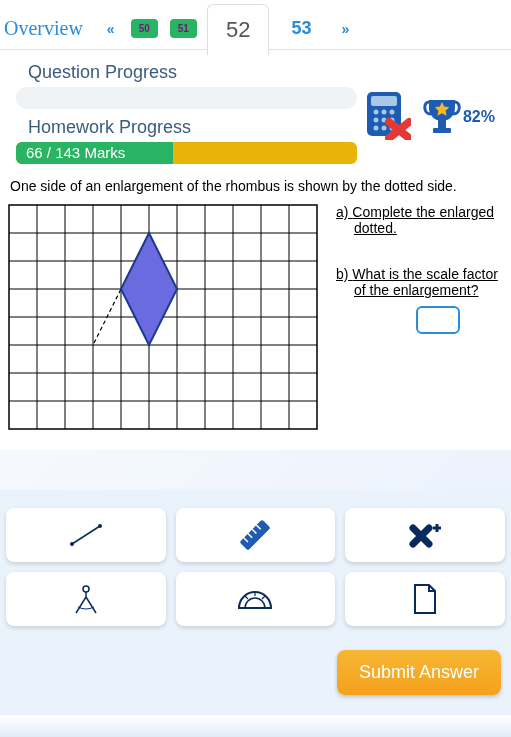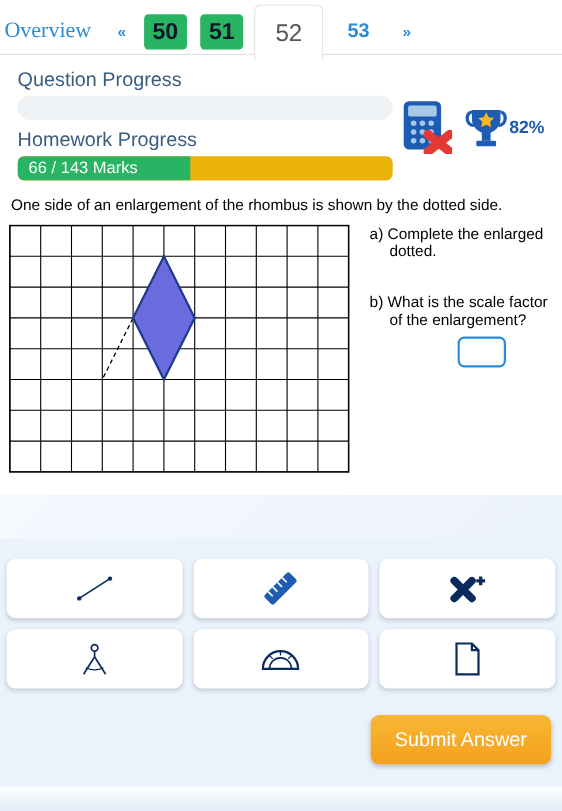--- a/index.html
+++ b/index.html
@@ -34,22 +34,22 @@
 .nav-arrow {
   color: #2a8cdb;
   font-size: 14px;
   font-weight: bold;
   padding: 0 12px;
   cursor: pointer;
   letter-spacing: -2px;
 }
 .tab-pill {
   background: #28b463;
-  color: #0f172a;
-  font-size: 21px;
+  color: #701a75;
+  font-size: 10px;
   font-weight: bold;
   border-radius: 4px;
   padding: 4px 8px;
   margin: 0 6px;
   cursor: pointer;
 }
 .tab-active {
   background: #fff;
   color: #555;
   font-size: 22px;
@@ -79,20 +79,21 @@
   flex-direction: row;
   align-items: center;
   justify-content: center;
   padding-left: 8px;
 }
 .icon-row { display: flex; align-items: center; gap: 10px; }
 .prog-label {
   color: #395c7f;
   font-size: 18px;
   margin-bottom: 4px;
+  margin-left: 12px;
 }
 .prog-bar-empty {
   height: 22px;
   background: #f0f3f6;
   border-radius: 12px;
   margin-bottom: 8px;
 }
 .prog-bar-wrap {
   height: 22px;
   background: #eab308;
@@ -127,21 +128,21 @@
   background: #fff;
   padding: 4px 8px 20px 8px;
 }
 .grid-wrap { flex: 0 0 auto; }
 .right-col {
   flex: 1;
   padding-left: 18px;
   font-size: 14px;
   color: #000;
 }
-.right-col .part { margin-bottom: 30px; }
+.right-col .part { margin-bottom: 30px; text-decoration: underline; }
 .right-col .part .sub { padding-left: 18px; }
 .answer-input {
   width: 44px;
   height: 28px;
   border: 2px solid #2a8cdb;
   border-radius: 6px;
   margin-left: 80px;
   margin-top: 8px;
 }
 .toolbox-area {

